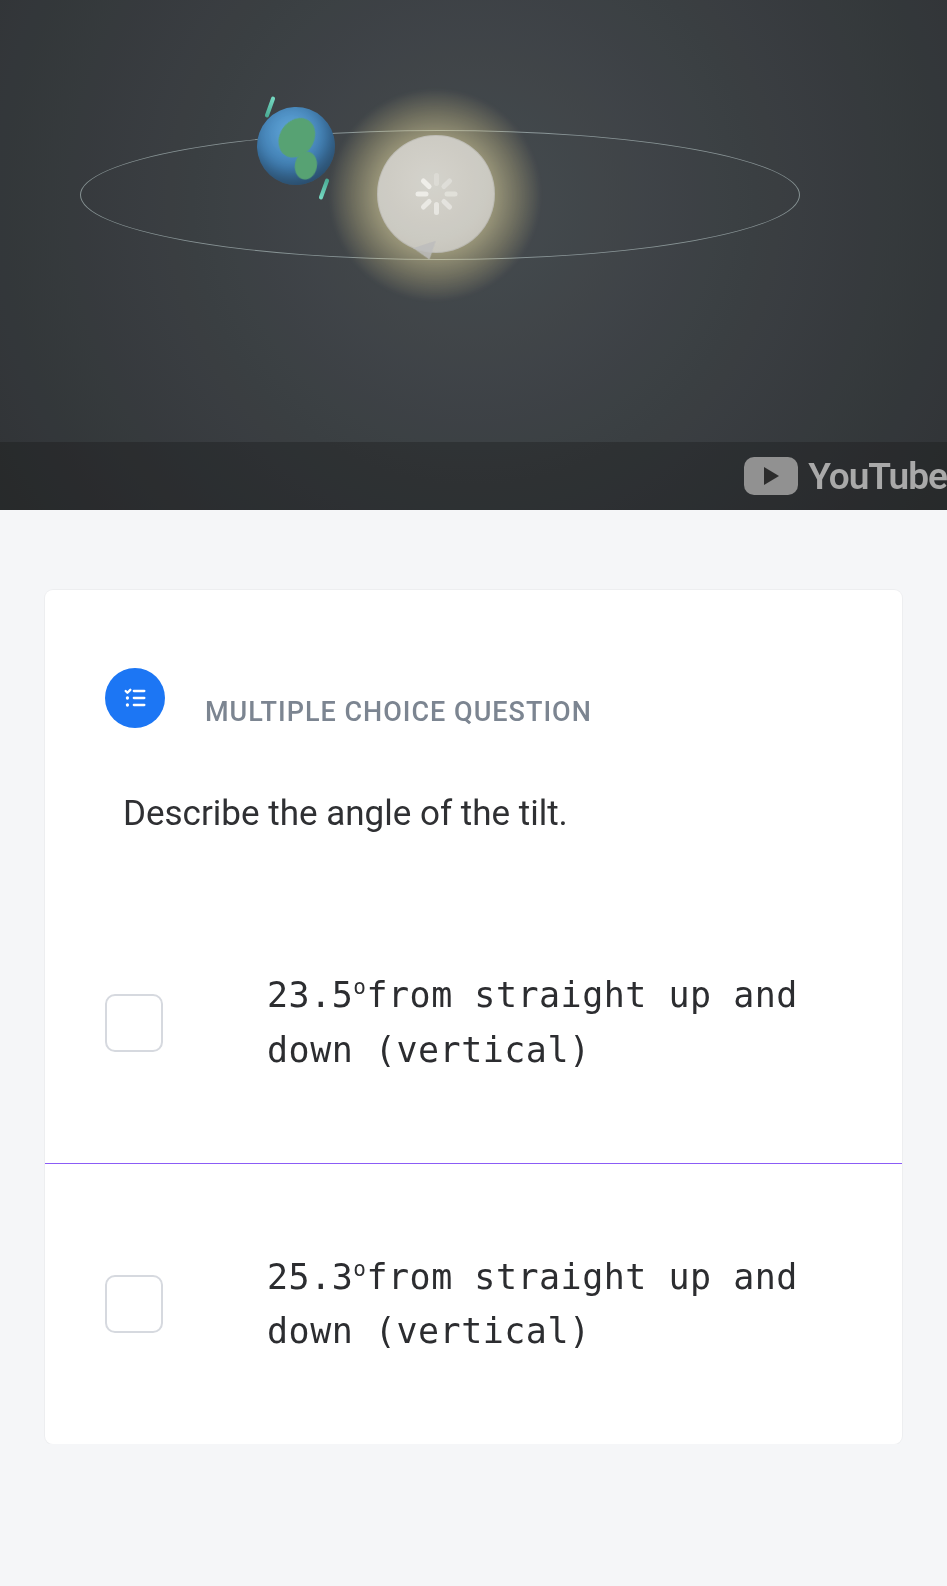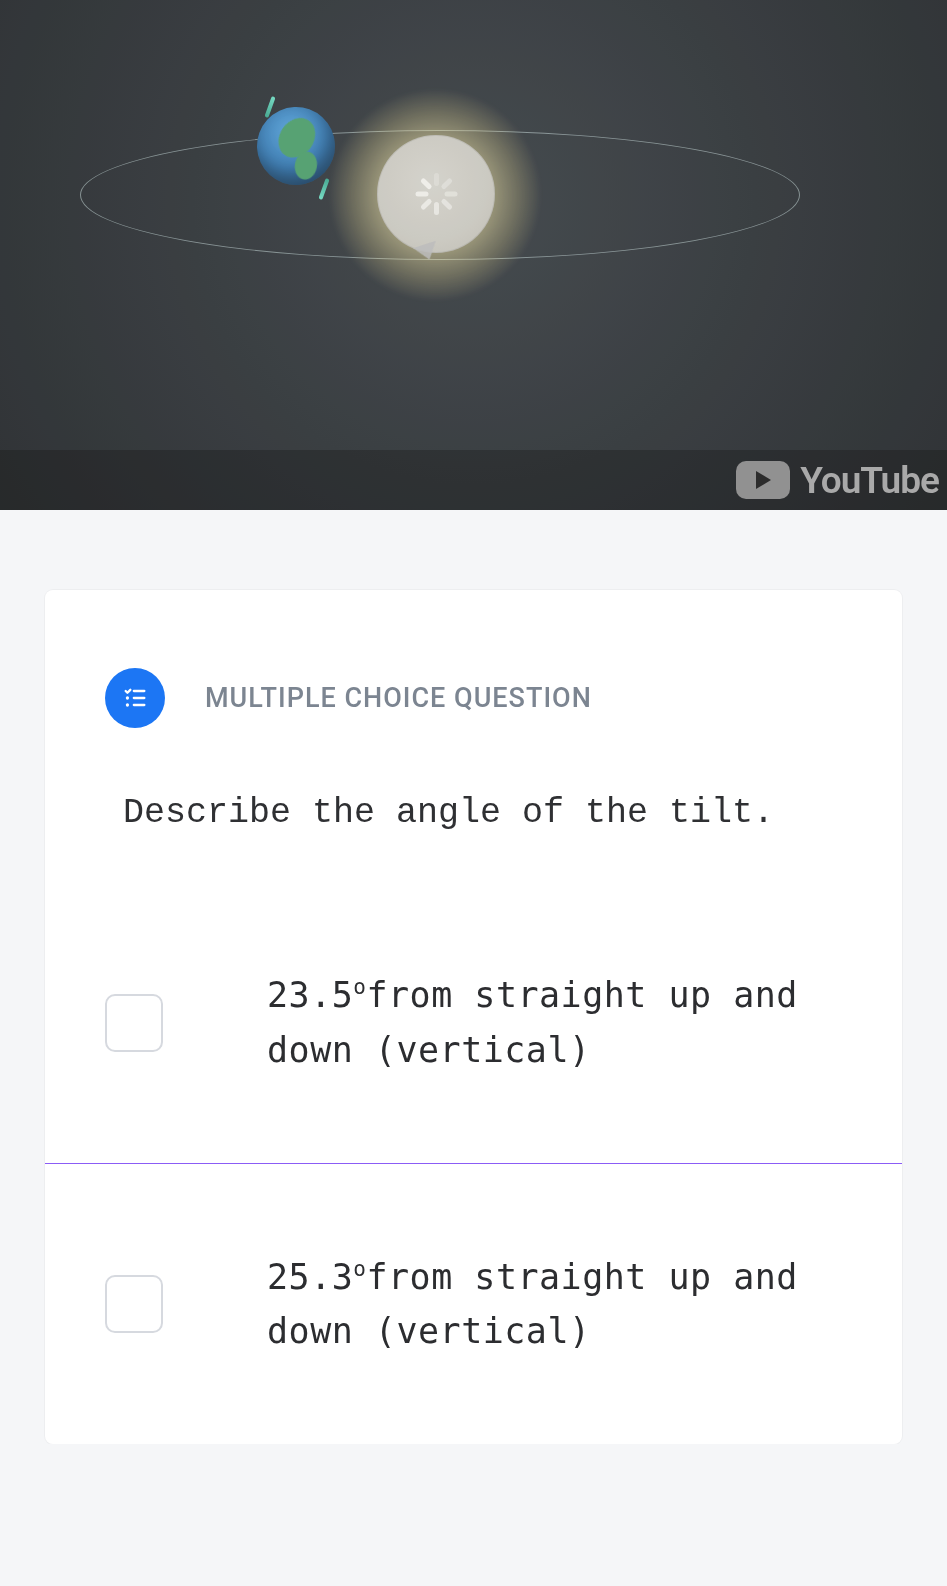--- a/index.html
+++ b/index.html
@@ -103,26 +103,25 @@
     border-left: 12px solid transparent;
     border-right: 12px solid transparent;
     border-top: 16px solid rgba(190,190,190,0.85);
     transform: rotate(-18deg);
     filter: blur(0.5px);
   }
 
   .ctrl-bar {
     position: absolute;
     left: 0; right: 0; bottom: 0;
-    height: 60px;
+    height: 68px;
     background: rgba(0,0,0,0.32);
     display: flex;
     align-items: center;
     justify-content: flex-end;
-    padding-right: 8px;
   }
   .yt-brand { display: flex; align-items: center; gap: 10px; color: #a8a8a8; font-weight: 600; font-size: 37px; letter-spacing: -1px; }
   .yt-logo-box {
     width: 54px; height: 38px;
     background: #8c8c8c;
     border-radius: 10px;
     display: flex; align-items: center; justify-content: center;
   }
   .yt-play {
     width: 0; height: 0;
@@ -132,42 +131,41 @@
   }
 
   
   .page-body { padding: 80px 45px 0 45px; }
   .card {
     background: #fff;
     border-radius: 8px;
     box-shadow: 0 0 0 1px rgba(0,0,0,0.03);
   }
   .card-head {
-    display: flex; align-items: center;
+    display: flex; align-items: flex-end;
     gap: 40px;
     padding: 78px 60px 22px 60px;
   }
   .q-icon {
     width: 60px; height: 60px; border-radius: 50%;
     background: #1c76f4;
     display: flex; align-items: center; justify-content: center;
   }
   .q-type {
     color: #7c8591;
     font-size: 27px;
     font-weight: 500;
     letter-spacing: 1px;
   }
   .q-text {
     color: #2f3033;
     font-size: 35px;
     font-weight: 400;
     padding: 40px 70px 10px 78px;
     line-height: 1.35;
-    font-family: Liberation Mono, monospace;
   }
 
   .choice {
     display: flex;
     align-items: center;
     gap: 104px;
     padding: 86px 60px 86px 60px;
     border-top: 1px solid transparent;
   }
   .choice + .choice { border-top: 1px solid #8b5cf6; }

